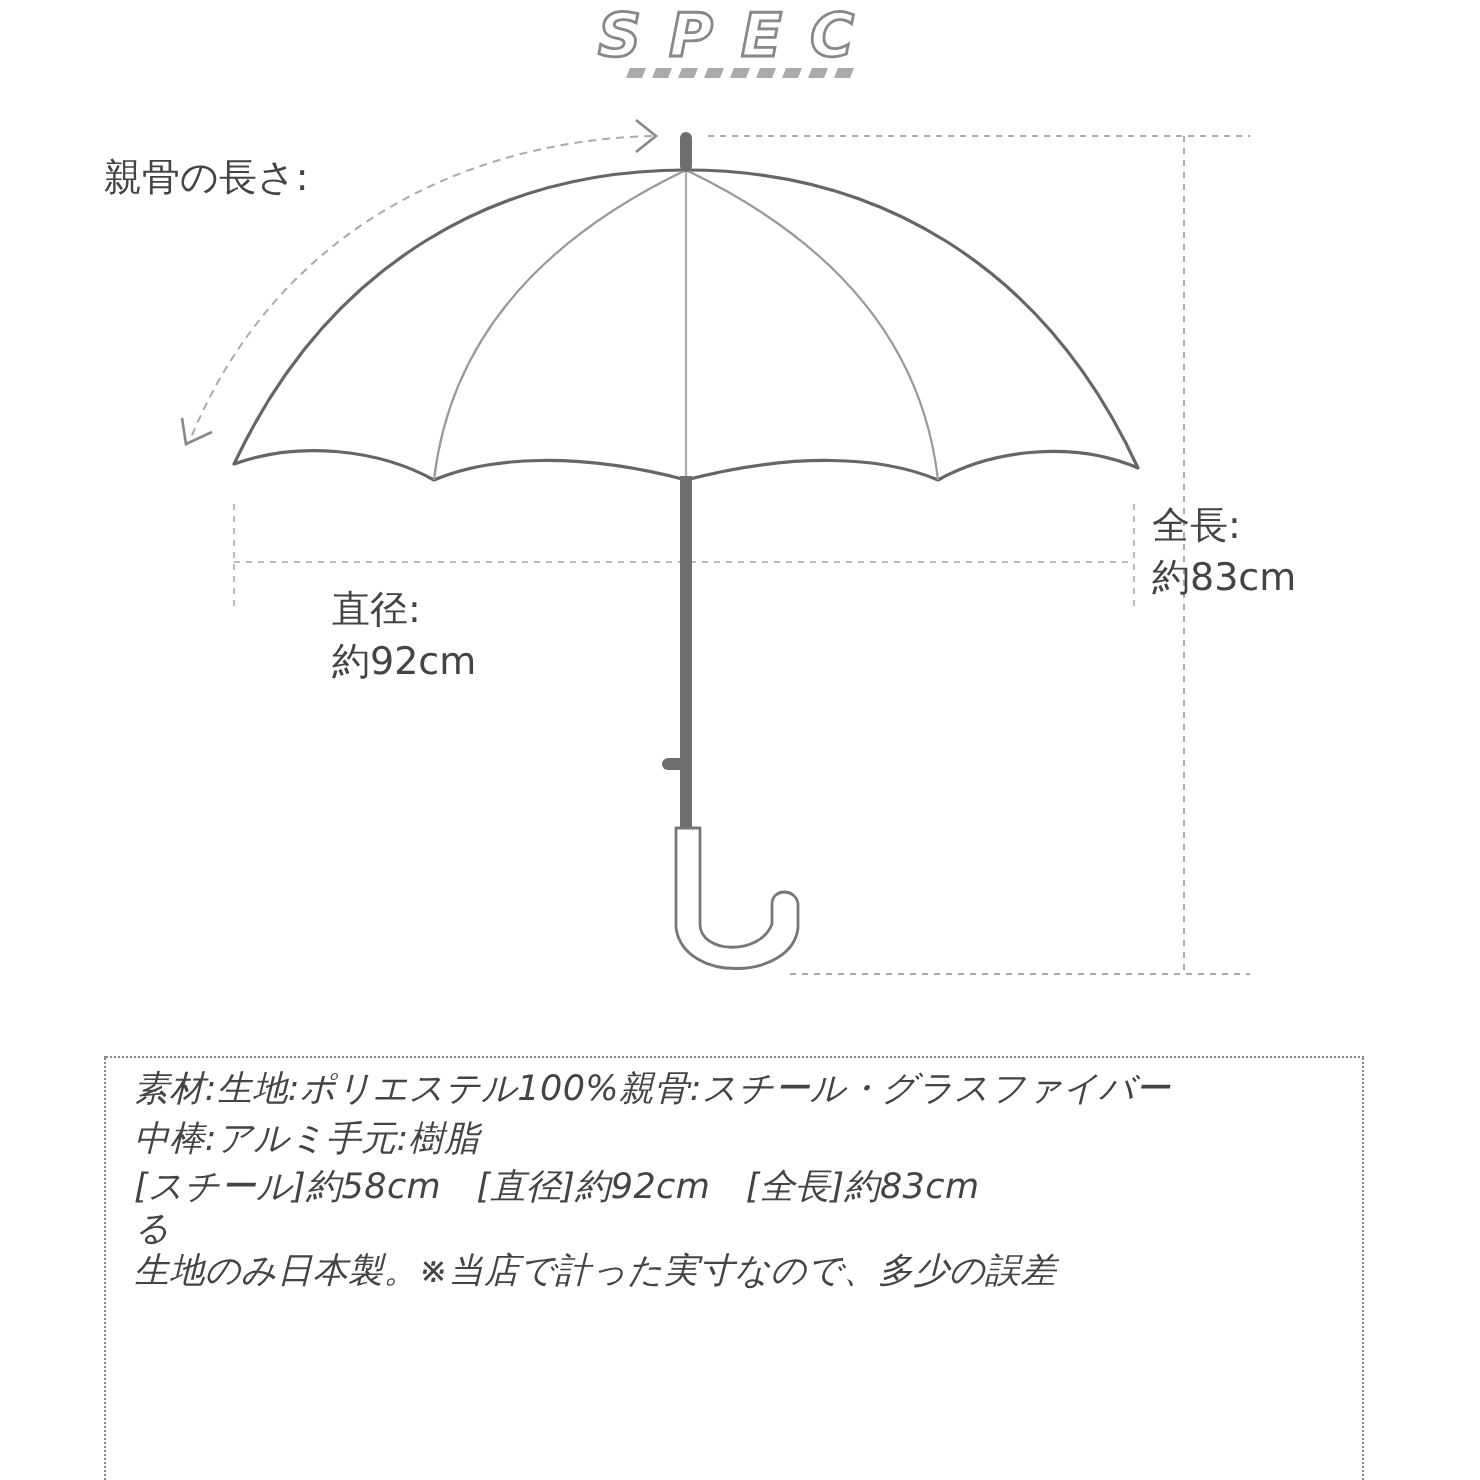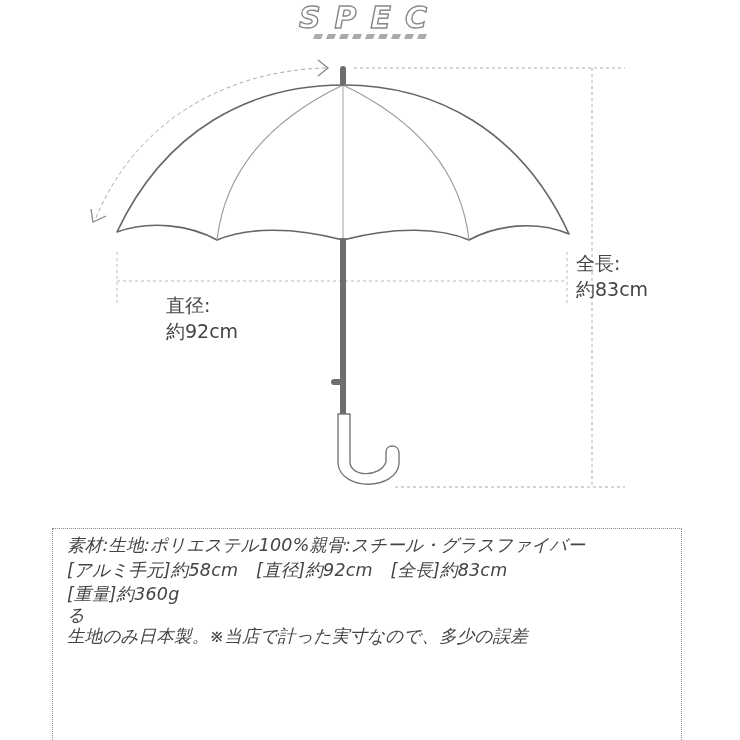--- a/index.html
+++ b/index.html
@@ -72,29 +72,30 @@
 
   <g>
     <rect x="340" y="238" width="6" height="176" fill="#6e6e6e"></rect>
     <rect x="331" y="379" width="12" height="6" rx="3" fill="#6e6e6e"></rect>
   </g>
 
   <path d="M338,414 L350,414 L350,462 C350,477 380,478 386,462 L386,452 C386,444 398,444 399,452 L399,464 C396,490 342,492 338,464 Z" fill="#ffffff" stroke="#777" stroke-width="1.4" stroke-linejoin="round"></path>
 </svg>
 
 <div class="label" id="lbl-rib">
+  <div>親骨の長さ:</div>
 </div>
 <div class="label" id="lbl-dia">
   <div>直径:</div>
   <div>約92cm</div>
 </div>
 <div class="label" id="lbl-len">
   <div>全長:</div>
   <div>約83cm</div>
 </div>
 
 <div class="spec-box">
   <div class="spec-line">素材:生地:ポリエステル100%親骨:スチール・グラスファイバー</div>
-  <div class="spec-line">[アルミ手元]約58cm　[直径]約92cm　[全長]約83cm</div>
-  <div class="spec-line">[重量]約360g</div>
+  <div class="spec-line">中棒:アルミ手元:樹脂</div>
+  <div class="spec-line">[スチール]約58cm　[直径]約92cm　[全長]約83cm</div>
   <div class="spec-line tight">る</div>
   <div class="spec-line">生地のみ日本製。※当店で計った実寸なので、多少の誤差</div>
 </div>
 
 </body></html>

